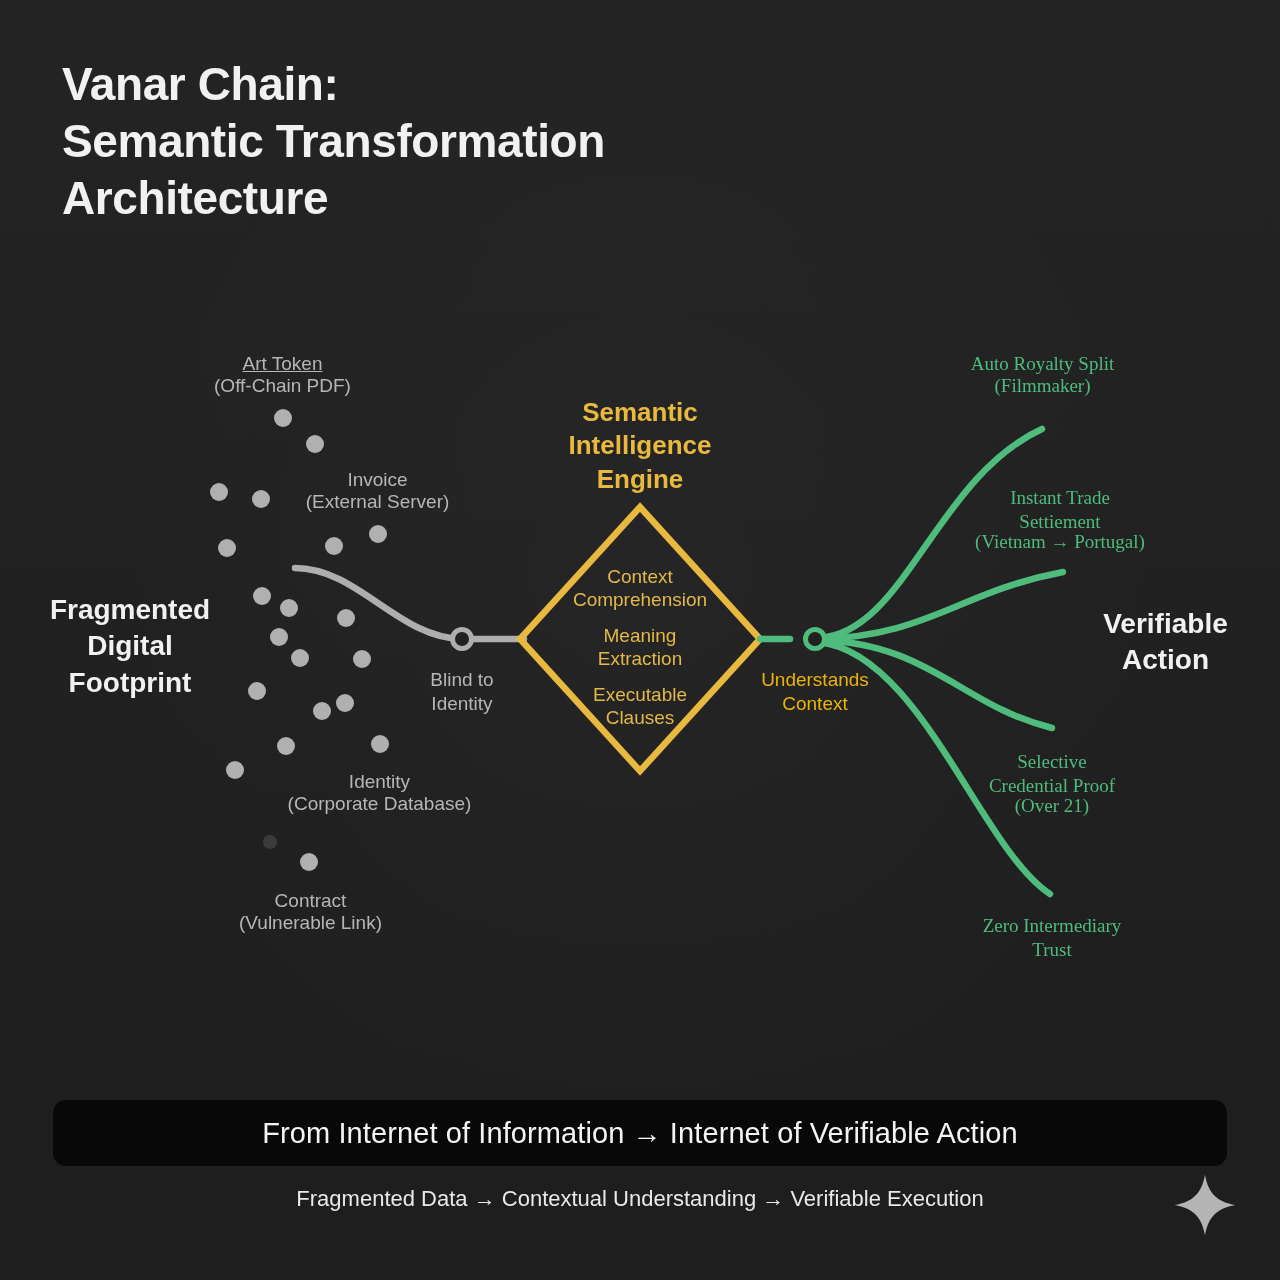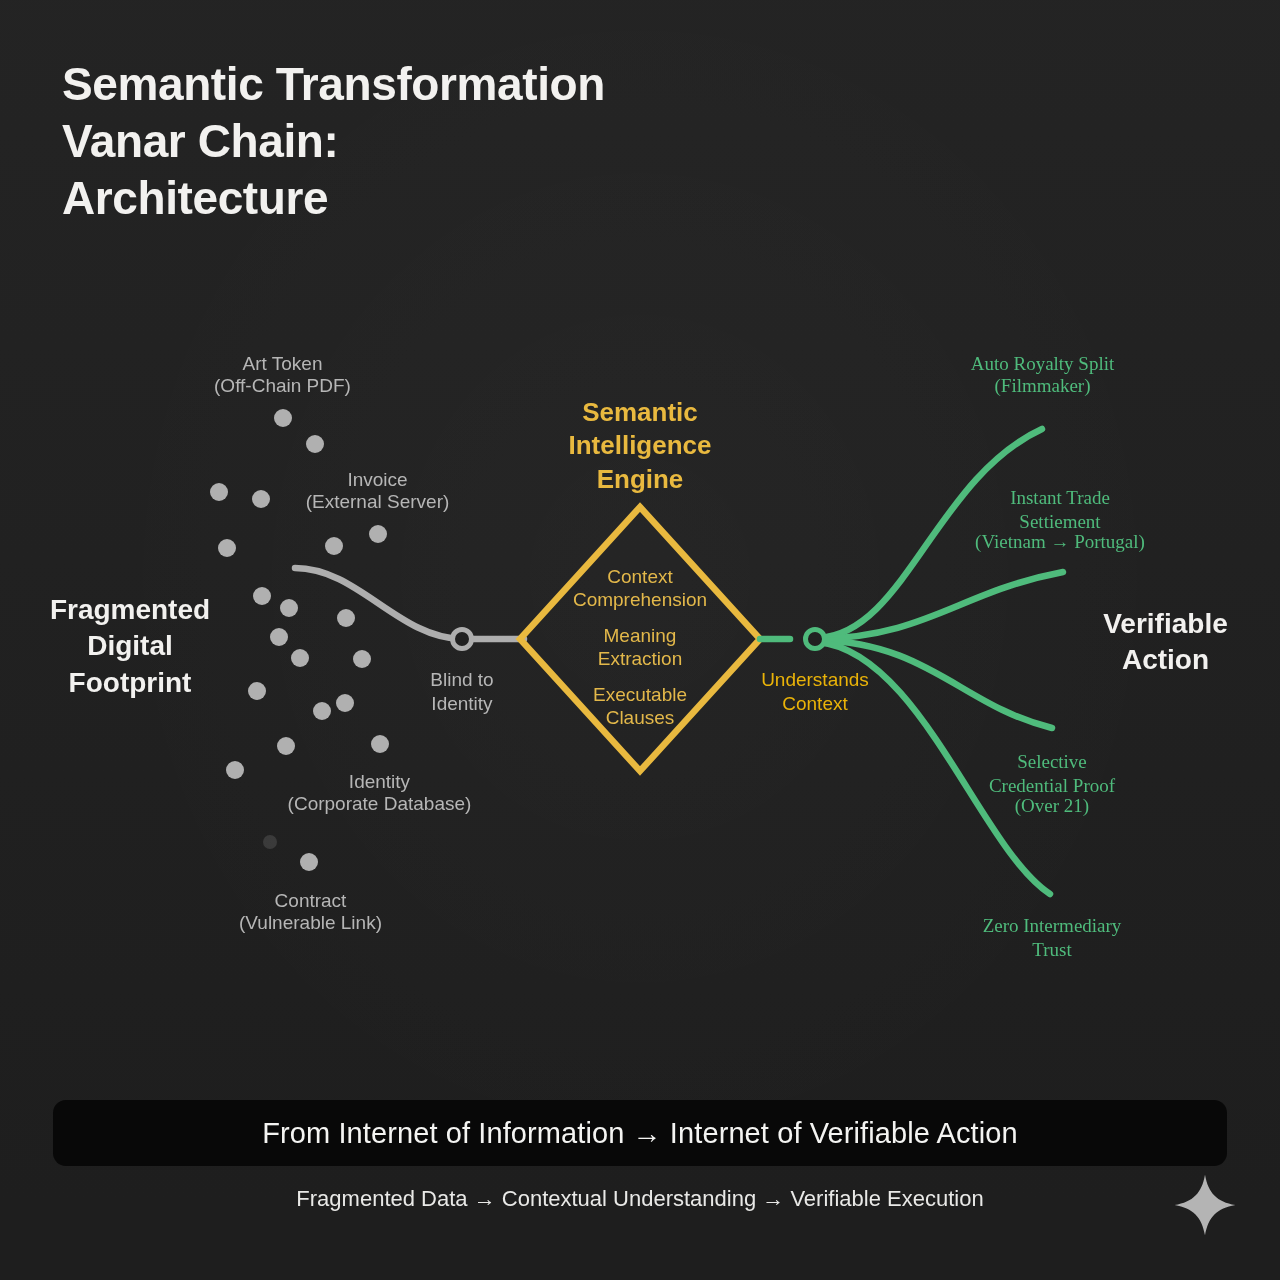--- a/index.html
+++ b/index.html
@@ -137,22 +137,22 @@
     height: 66px;
     z-index: 4;
   }
 </style>
 </head>
 <body>
 
 <div id="stage">
 
   <div class="title-block">
+    <div class="title-line">Vanar Chain:</div>
     <div class="title-line">Semantic Transformation</div>
-    <div class="title-line">Vanar Chain:</div>
     <div class="title-line">Architecture</div>
   </div>
 
   <svg class="canvas" viewBox="0 0 1280 1280">
     <defs>
       <filter id="softglow" x="-60%" y="-60%" width="220%" height="220%">
         <feGaussianBlur stdDeviation="5" result="b"></feGaussianBlur>
         <feMerge>
           <feMergeNode in="b"></feMergeNode>
           <feMergeNode in="SourceGraphic"></feMergeNode>
@@ -199,21 +199,21 @@
 
     <circle cx="462" cy="639" r="9.5" fill="#212121" stroke="#aeaeae" stroke-width="5"></circle>
 
     <circle cx="815" cy="639" r="9.5" fill="#212121" stroke="#4fbb7c" stroke-width="5"></circle>
   </svg>
 
   <div class="lbl big-white" style="left:35px; top:592px; width:190px;">Fragmented
 Digital
 Footprint</div>
 
-  <div class="lbl small" style="left:175px; top:352px; width:215px;">Art Token</div>
+  <div class="lbl small" style="left:175px; top:352px; width:215px;text-decoration:underline;">Art Token</div>
   <div class="lbl small" style="left:175px; top:374px; width:215px;">(Off-Chain PDF)</div>
 
   <div class="lbl small" style="left:270px; top:468px; width:215px;">Invoice</div>
   <div class="lbl small" style="left:270px; top:490px; width:215px;">(External Server)</div>
 
   <div class="lbl small" style="left:272px; top:770px; width:215px;">Identity</div>
   <div class="lbl small" style="left:272px; top:792px; width:215px;">(Corporate Database)</div>
 
   <div class="lbl small" style="left:203px; top:889px; width:215px;">Contract</div>
   <div class="lbl small" style="left:203px; top:911px; width:215px;">(Vulnerable Link)</div>

